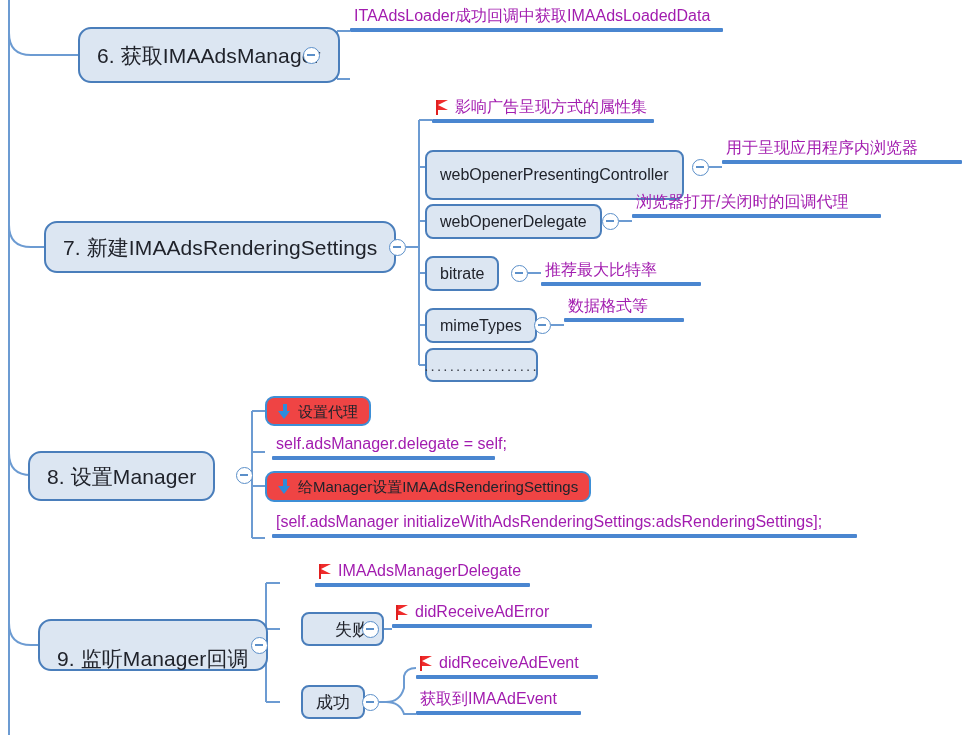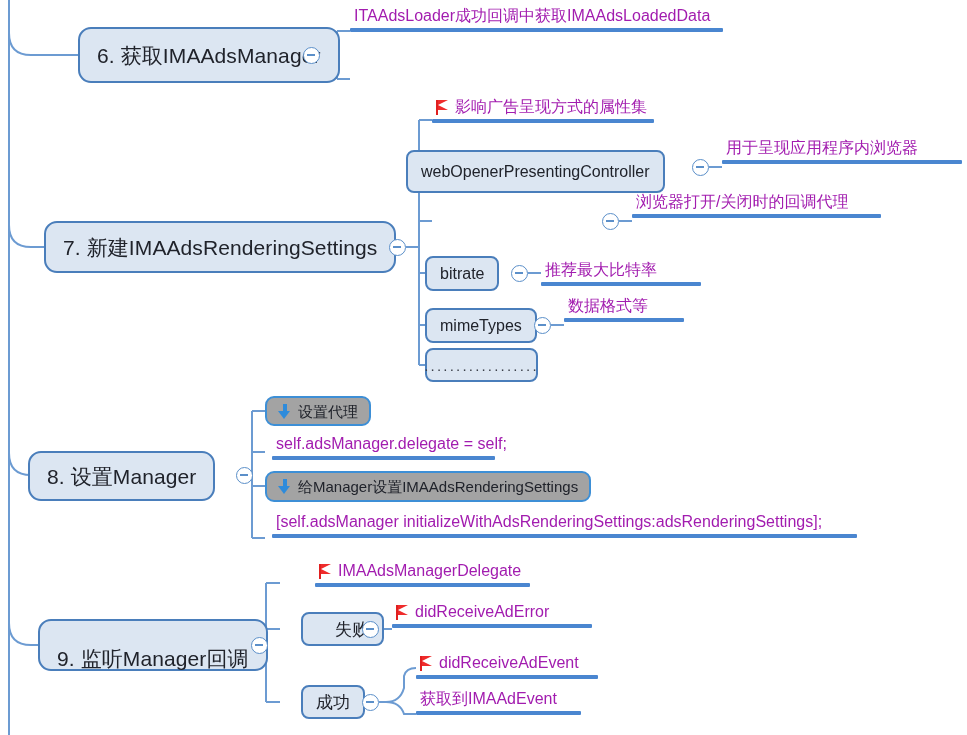--- a/index.html
+++ b/index.html
@@ -52,21 +52,21 @@
     padding: 0 13px;
     border-radius: 8px;
     border-width: 2px;
   }
   .node.small {
     font-size: 17px;
     padding: 0 13px;
     border-radius: 8px;
   }
   .node.action {
-    background: #a3a3a3;
+    background: #ef4444;
     border-color: #3d8fd6;
     border-radius: 9px;
     font-size: 15px;
     padding: 0 11px;
     gap: 7px;
   }
   .node.dots {
     font-size: 15px;
     letter-spacing: 2.2px;
     color: #3b3f48;
@@ -240,29 +240,32 @@
   <div class="toggle" style="left:389px; top:239px;"></div>
 
   <div class="leaf" style="left:432px; top:99px; width:222px;">
     <span class="ltxt">
       <span class="flag-icon"></span>
       <span>影响广告呈现方式的属性集</span>
     </span>
     <span class="rule"></span>
   </div>
 
-  <div class="node attr" style="left:406px; top:150px; height:43px;">
+  <div class="node attr" style="left:425px; top:150px; height:50px;">
     <span class="dn-txt">webOpenerPresentingController</span>
   </div>
   <div class="toggle" style="left:692px; top:159px;"></div>
   <div class="leaf" style="left:722px; top:140px; width:240px;">
     <span class="ltxt">用于呈现应用程序内浏览器</span>
     <span class="rule"></span>
   </div>
 
+  <div class="node attr" style="left:425px; top:204px; height:35px;">
+    <span class="dn-txt">webOpenerDelegate</span>
+  </div>
   <div class="toggle" style="left:602px; top:213px;"></div>
   <div class="leaf" style="left:632px; top:194px; width:249px;">
     <span class="ltxt">浏览器打开/关闭时的回调代理</span>
     <span class="rule"></span>
   </div>
 
   <div class="node attr" style="left:425px; top:256px; height:35px;">
     <span class="dn-txt">bitrate</span>
   </div>
   <div class="toggle" style="left:511px; top:265px;"></div>

